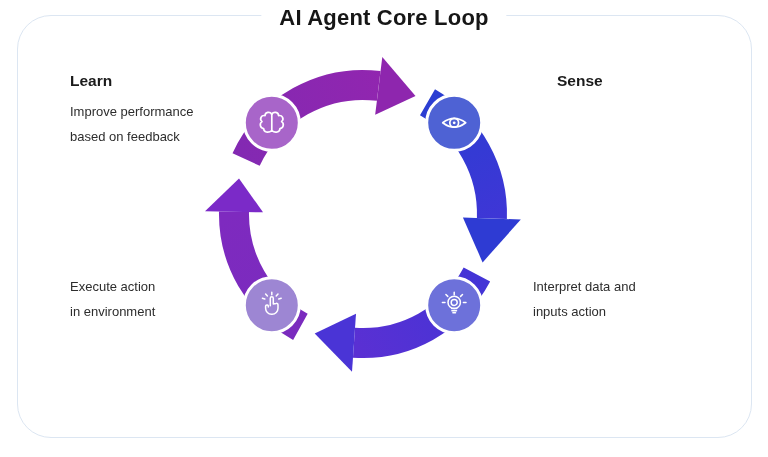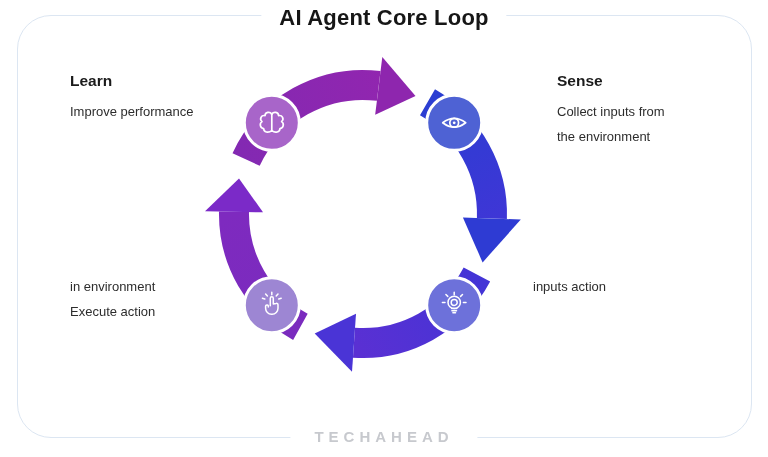--- a/index.html
+++ b/index.html
@@ -101,39 +101,36 @@
     <g transform="translate(271.8,305.2)" fill="none" stroke="#ffffff" stroke-width="1.5" stroke-linecap="round" stroke-linejoin="round">
       <path d="M-1.5,0.6 V-7 A1.5,1.5 0 0 1 1.5,-7 V-1.2 L4.3,-1.8 A1.5,1.5 0 0 1 6.2,-0.3 V3.1 A5.9,5.9 0 0 1 0.3,9 H-0.3 A5.9,5.9 0 0 1 -6.2,3.1 V0.9 A1.4,1.4 0 0 1 -3.5,0.6 L-3.5,1.8"></path>
       <path d="M-4.4,-9.2 L-6.2,-11.2 M0,-10.4 L0,-13 M4.4,-9.2 L6.2,-11.2 M-7,-6.2 L-9.4,-6.9 M7,-6.2 L9.4,-6.9"></path>
     </g>
   </svg>
 
   <div class="node-text nt-learn">
     <h3>Learn</h3>
     <div class="desc">
       <span>Improve performance</span>
+      <span>based on feedback</span>
     </div>
   </div>
 
   <div class="node-text nt-sense">
     <h3>Sense</h3>
-    <div class="desc">
-      <span>Collect inputs from</span>
-      <span>the environment</span>
-    </div>
   </div>
 
   <div class="node-text nt-think">
     <div class="desc">
+      <span>Interpret data and</span>
       <span>inputs action</span>
     </div>
   </div>
 
   <div class="node-text nt-act">
     <div class="desc">
+      <span>Execute action</span>
       <span>in environment</span>
-      <span>Execute action</span>
     </div>
   </div>
 
-  <div class="brand">TECHAHEAD</div>
 
 </div>
 
 </body></html>

